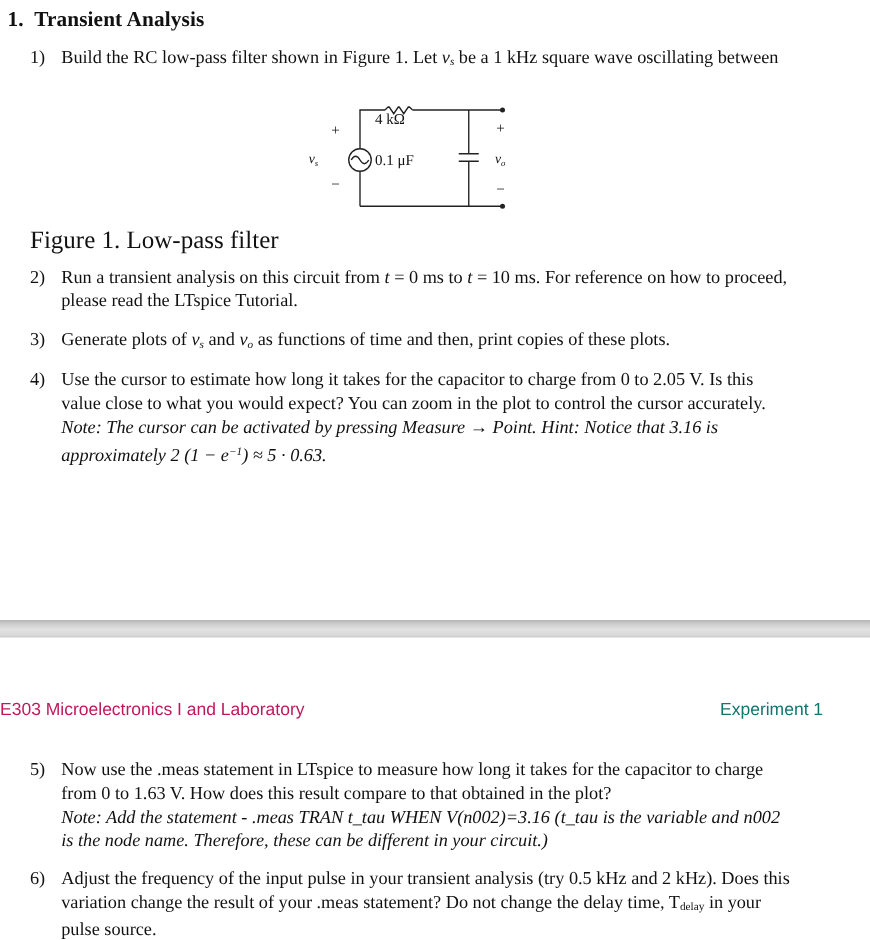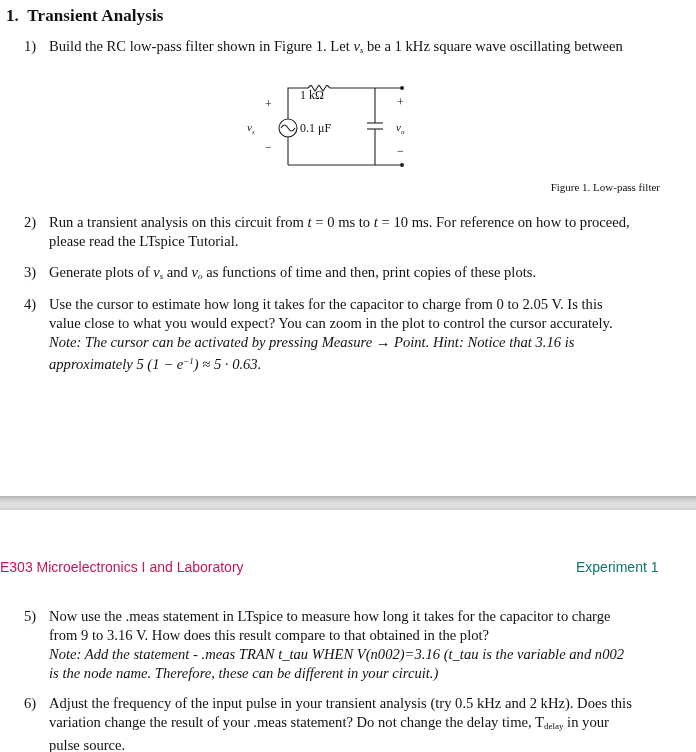--- a/index.html
+++ b/index.html
@@ -65,30 +65,30 @@
 
     <line x1="125" y1="3" x2="125" y2="38"></line>
     <line x1="117" y1="38" x2="133" y2="38"></line>
     <line x1="117" y1="44" x2="133" y2="44"></line>
     <line x1="125" y1="44" x2="125" y2="80"></line>
   </g>
   <circle cx="152" cy="3" r="2" fill="#222"></circle>
   <circle cx="152" cy="80" r="2" fill="#222"></circle>
 </svg>
 
-<span class="abs" style="left:300px;top:88px;font-size:12px;">1 kΩ</span>
+<span class="abs" style="left:300px;top:88px;font-size:12px;">4 kΩ</span>
 <span class="abs" style="left:300px;top:121px;font-size:12px;">0.1 μF</span>
 <span class="abs" style="left:265px;top:97px;font-size:12px;">+</span>
 <span class="abs" style="left:265px;top:140px;font-size:12px;">−</span>
 <span class="abs it" style="left:247px;top:121px;font-size:11px;"><span>v</span><sub style="font-size:7px;">s</sub></span>
 <span class="abs" style="left:397px;top:95px;font-size:12px;">+</span>
 <span class="abs" style="left:397px;top:144px;font-size:12px;">−</span>
 <span class="abs it" style="left:396px;top:121px;font-size:11px;"><span>v</span><sub style="font-size:7px;">o</sub></span>
 
-<div class="abs" style="left:0;top:181px;width:660px;text-align:right;font-size:11px;">Figure 1. Low-pass filter</div>
+<div class="abs" style="left:0;top:181px;width:660px;text-align:left;font-size:20px;padding-left:24px;">Figure 1. Low-pass filter</div>
 
 <div class="item" style="top:213px;">
   <span class="num">2)</span>
   <div class="body">
     <span class="line"><span>Run a transient analysis on this circuit from </span><span class="it">t</span><span> = 0 ms to </span><span class="it">t</span><span> = 10 ms. For reference on how to proceed,</span></span>
     <span class="line">please read the LTspice Tutorial.</span>
   </div>
 </div>
 
 <div class="item" style="top:263px;">
@@ -97,34 +97,34 @@
     <span class="line"><span>Generate plots of </span><span class="it">v</span><sub class="s">s</sub><span> and </span><span class="it">v</span><sub class="s">o</sub><span> as functions of time and then, print copies of these plots.</span></span>
   </div>
 </div>
 
 <div class="item" style="top:295px;">
   <span class="num">4)</span>
   <div class="body">
     <span class="line">Use the cursor to estimate how long it takes for the capacitor to charge from 0 to 2.05 V. Is this</span>
     <span class="line">value close to what you would expect? You can zoom in the plot to control the cursor accurately.</span>
     <span class="line it">Note: The cursor can be activated by pressing Measure → Point. Hint: Notice that 3.16 is</span>
-    <span class="line it"><span>approximately 5 (1 − e</span><sup class="s">−1</sup><span>) ≈ 5 · 0.63.</span></span>
+    <span class="line it"><span>approximately 2 (1 − e</span><sup class="s">−1</sup><span>) ≈ 5 · 0.63.</span></span>
   </div>
 </div>
 
 <div class="abs separator"></div>
 
 <div class="abs footer-left">E303 Microelectronics I and Laboratory</div>
 <div class="abs footer-right">Experiment 1</div>
 
 <div class="item" style="top:607px;">
   <span class="num">5)</span>
   <div class="body">
     <span class="line">Now use the .meas statement in LTspice to measure how long it takes for the capacitor to charge</span>
-    <span class="line">from 9 to 3.16 V. How does this result compare to that obtained in the plot?</span>
+    <span class="line">from 0 to 1.63 V. How does this result compare to that obtained in the plot?</span>
     <span class="line it">Note: Add the statement - .meas TRAN t_tau WHEN V(n002)=3.16 (t_tau is the variable and n002</span>
     <span class="line it">is the node name. Therefore, these can be different in your circuit.)</span>
   </div>
 </div>
 
 <div class="item" style="top:694px;">
   <span class="num">6)</span>
   <div class="body">
     <span class="line">Adjust the frequency of the input pulse in your transient analysis (try 0.5 kHz and 2 kHz). Does this</span>
     <span class="line"><span>variation change the result of your .meas statement? Do not change the delay time, T</span><span class="small-sub">delay</span><span> in your</span></span>

